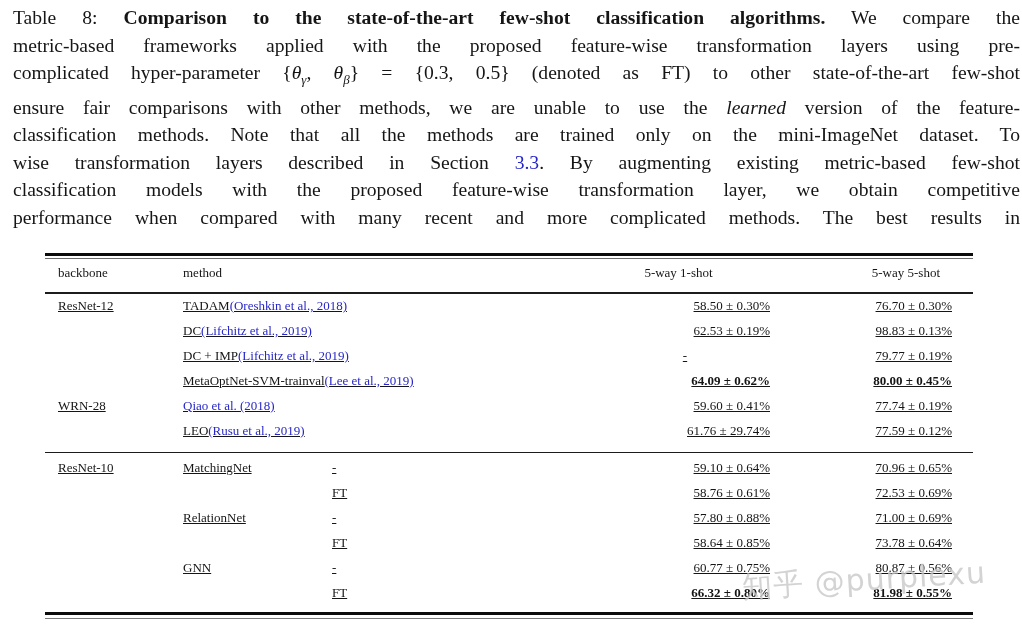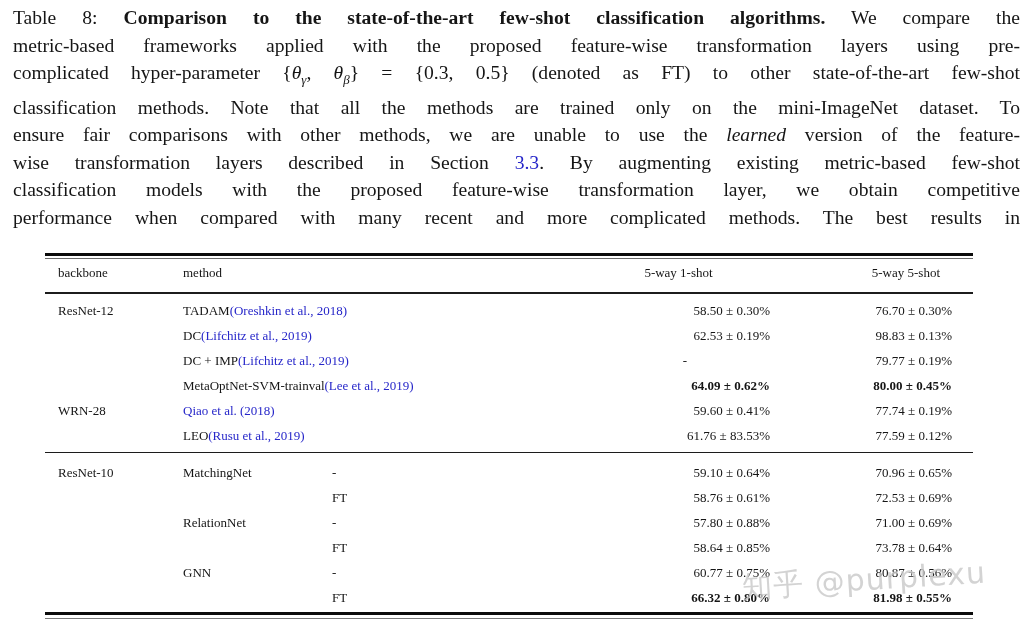--- a/index.html
+++ b/index.html
@@ -22,21 +22,21 @@
   .rule-top1{top:0;height:2.6px;background:#0b0b0b;}
   .rule-top2{top:5.4px;height:1.1px;background:#6a6a6a;}
   .rule-hdr{top:39px;height:1.6px;background:#1c1c1c;}
   .rule-mid{top:198.5px;height:1.6px;background:#1c1c1c;}
   .rule-bot1{top:359px;height:2.8px;background:#0b0b0b;}
   .rule-bot2{top:364.8px;height:1px;background:#7a7a7a;}
   .hdr-row{position:absolute;top:5px;left:0;width:100%;height:30px;display:flex;align-items:center;box-sizing:border-box;padding-right:21px;}
   .block{position:absolute;left:0;width:100%;}
   .b1{top:45px;}
   .b2{top:207px;}
-  .row{height:25px;display:flex;align-items:center;box-sizing:border-box;padding-right:21px;width:100%;}
+  .row{height:25px;display:flex;box-sizing:border-box;padding-right:21px;width:100%;text-decoration:underline;}
   .c-bb{width:138px;padding-left:13px;box-sizing:border-box;flex-shrink:0;}
   .c-m{flex:1;display:flex;min-width:0;}
   .m-name{width:149px;flex-shrink:0;}
   .c-v1{width:170px;text-align:right;flex-shrink:0;}
   .c-v2{width:182px;text-align:right;flex-shrink:0;}
   .c-v1.ctr{text-align:center;}
   .h-v1{width:170px;text-align:center;padding-right:13px;box-sizing:border-box;flex-shrink:0;}
   .h-v2{width:182px;text-align:right;padding-right:12px;box-sizing:border-box;flex-shrink:0;}
   .row.bold .c-v1,.row.bold .c-v2{font-weight:bold;}
   
@@ -48,22 +48,22 @@
 </style>
 </head>
 <body>
 
 <div class="page">
 
   <div class="caption">
     <div class="cap-line"><span>Table 8: </span><span class="b">Comparison to the state-of-the-art few-shot classification algorithms.</span><span> We compare the</span></div>
     <div class="cap-line"><span>metric-based frameworks applied with the proposed feature-wise transformation layers using pre-</span></div>
     <div class="cap-line"><span>complicated hyper-parameter </span><span>{</span><span class="th">θ</span><sub>γ</sub><span>, </span><span class="th">θ</span><sub>β</sub><span>} = {0.3, 0.5}</span><span> (denoted as FT) to other state-of-the-art few-shot</span></div>
+    <div class="cap-line"><span>ensure fair comparisons with other methods, we are unable to use the </span><span class="it">learned</span><span> version of the feature-</span></div>
     <div class="cap-line"><span>classification methods. Note that all the methods are trained only on the mini-ImageNet dataset. To</span></div>
-    <div class="cap-line"><span>ensure fair comparisons with other methods, we are unable to use the </span><span class="it">learned</span><span> version of the feature-</span></div>
     <div class="cap-line"><span>wise transformation layers described in Section </span><span class="link">3.3</span><span>. By augmenting existing metric-based few-shot</span></div>
     <div class="cap-line"><span>classification models with the proposed feature-wise transformation layer, we obtain competitive</span></div>
     <div class="cap-line"><span>performance when compared with many recent and more complicated methods. The best results in</span></div>
   </div>
 
   <div class="tbl">
     <div class="rule rule-top1"></div>
     <div class="rule rule-top2"></div>
 
     <div class="hdr-row">
@@ -120,21 +120,21 @@
           </div>
         <div class="c-v1">59.60 ± 0.41%</div>
         <div class="c-v2">77.74 ± 0.19%</div>
       </div>
       <div class="row">
         <div class="c-bb"></div>
         <div class="c-m">
             <span>LEO </span>
             <span class="link">(Rusu et al., 2019)</span>
           </div>
-        <div class="c-v1">61.76 ± 83.53%</div>
+        <div class="c-v1">61.76 ± 29.74%</div>
         <div class="c-v2">77.59 ± 0.12%</div>
       </div>
     </div>
 
     <div class="rule rule-mid"></div>
 
     <div class="block b2">
       <div class="row">
         <div class="c-bb">ResNet-10</div>
         <div class="c-m">

